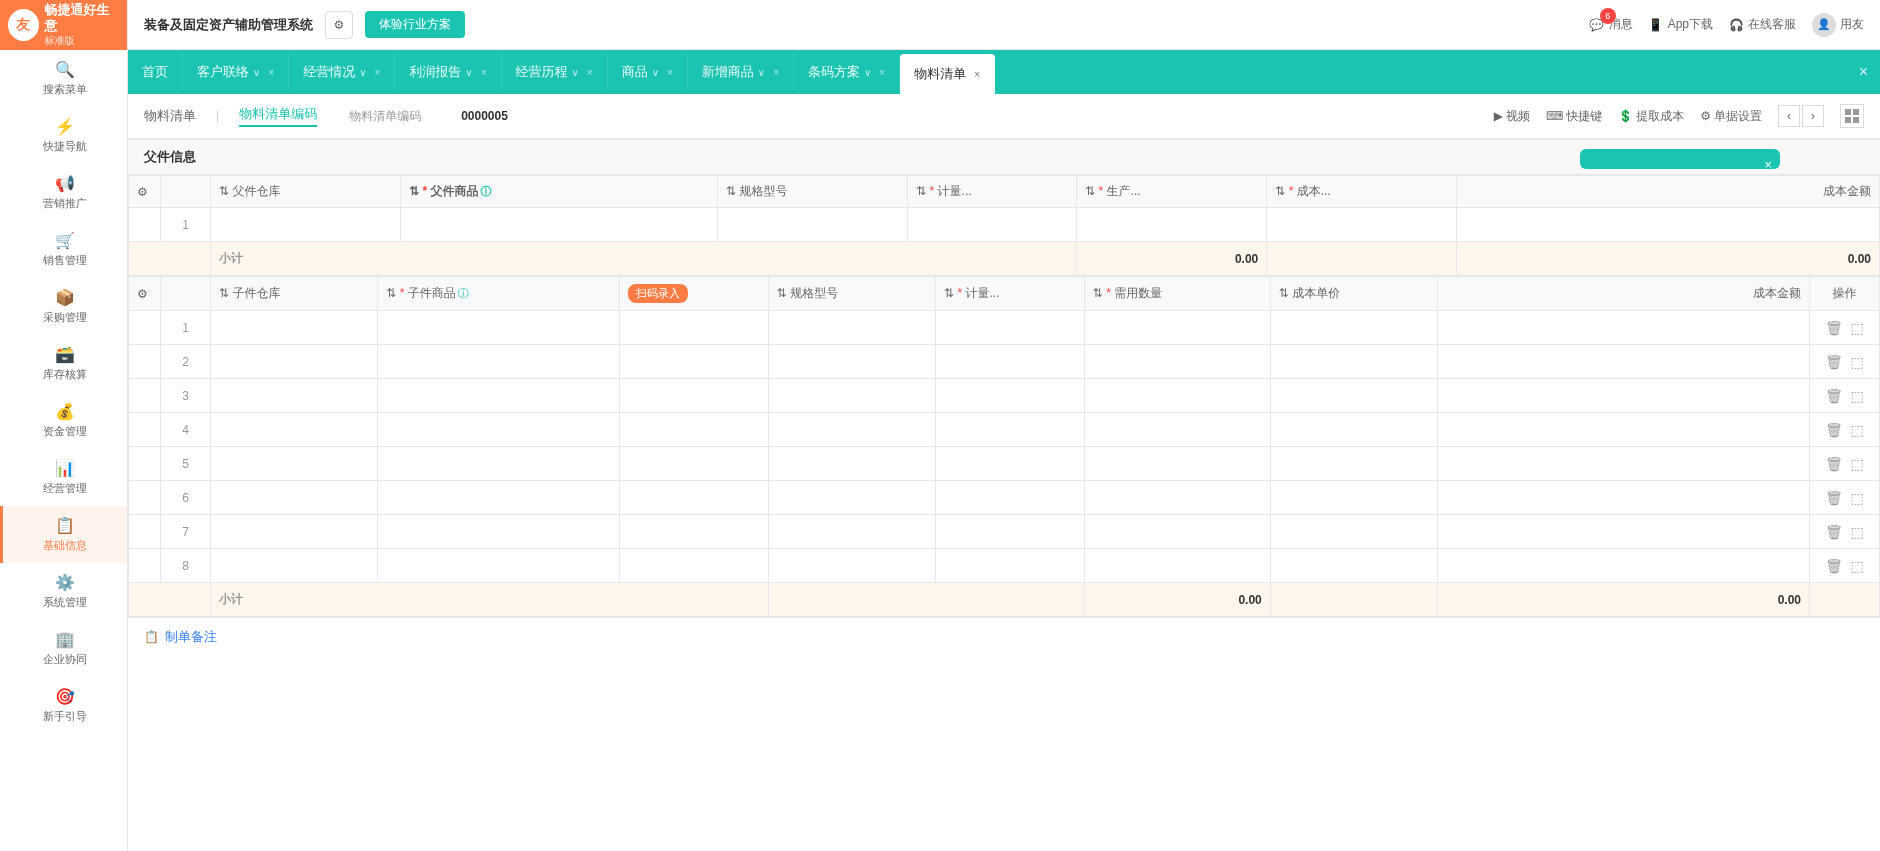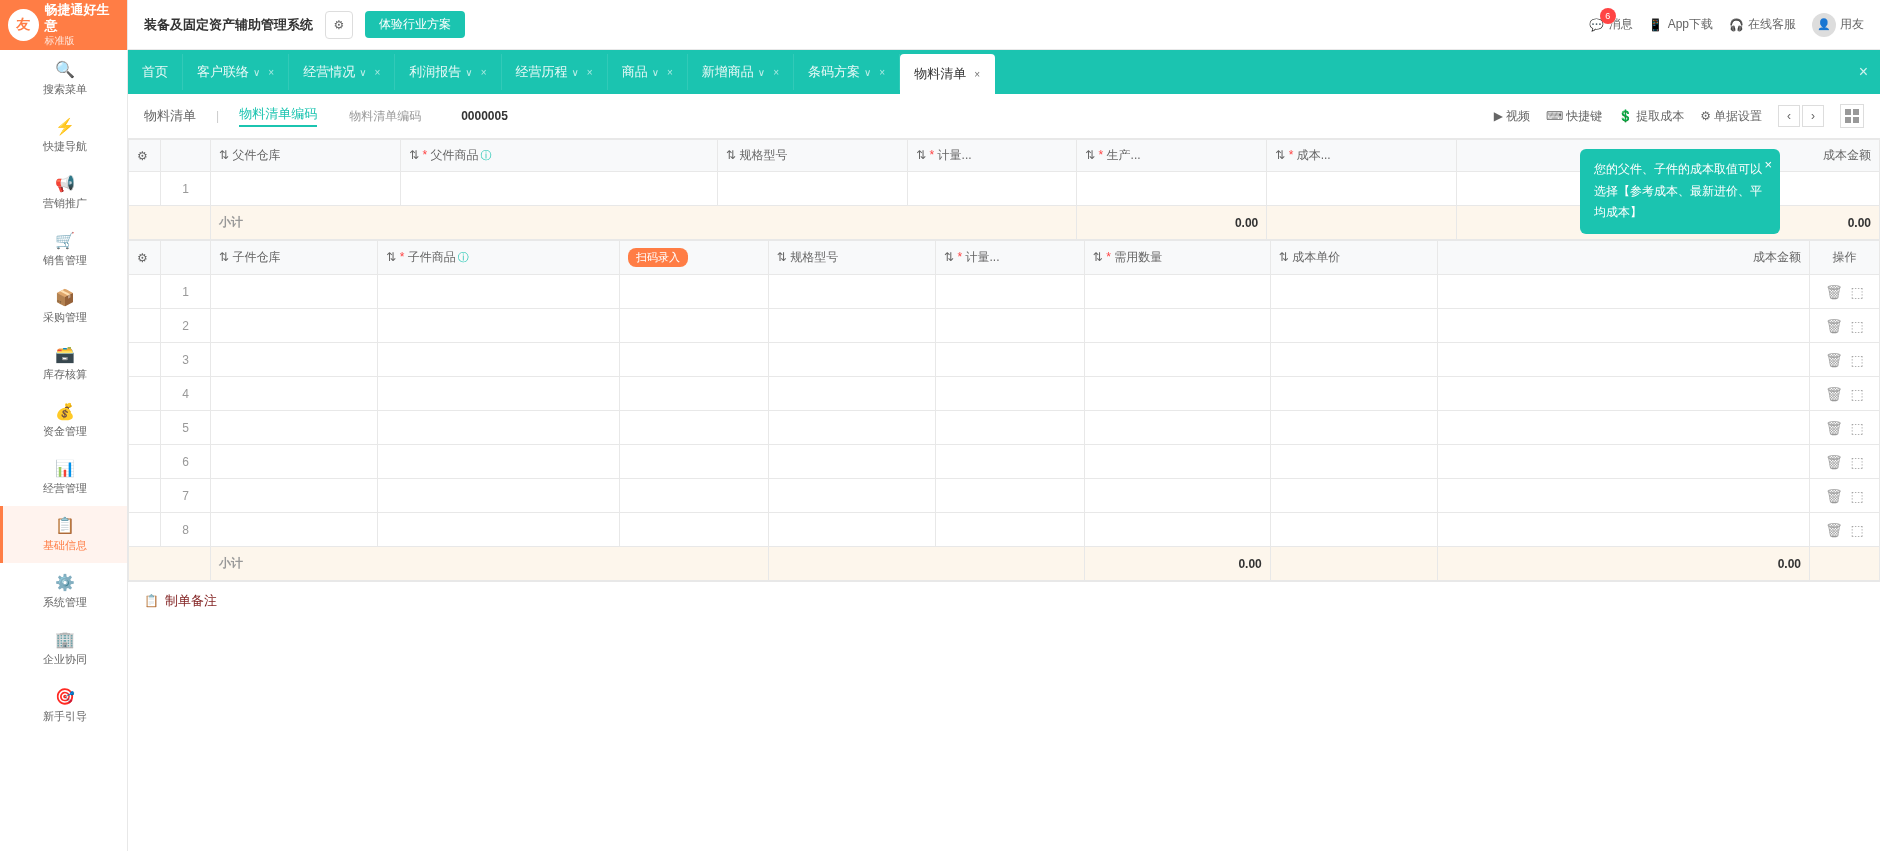--- a/index.html
+++ b/index.html
@@ -238,34 +238,34 @@
               <rect x="0" y="8" width="6" height="6" fill="#999"></rect>
               <rect x="8" y="8" width="6" height="6" fill="#999"></rect>
             </svg>
         </div>
       </div>
     </div>
 
     <div style="position:relative;">
       <div style="position:absolute;top:10px;right:100px;background:#1bc4b0;color:#fff;padding:10px 14px;border-radius:6px;font-size:12px;line-height:1.8;width:200px;z-index:100;">
         <span style="position:absolute;top:4px;right:8px;cursor:pointer;font-size:13px;">×</span>
-        <div>您的父件、子件的成本取值可以选择【参考成本、最新进价、平均成本】</div>
-      </div>
-    </div>
-
+      </div>
+    </div>
+
+    <div class="section-header">父件信息</div>
     <div class="table-wrapper">
       <table class="data-table">
         <thead>
           <tr>
             <th class="col-settings">⚙</th>
             <th class="col-num"></th>
             <th style="min-width:90px;margin-top:28px;">
               <span>⇅</span> <span>父件仓库</span>
             </th>
-            <th style="min-width:150px;">
+            <th style="min-width:150px;font-weight:bold;">
               <span>⇅</span> <span style="color:#ff4444;">*</span> <span>父件商品</span><span style="color:#1bc4b0;font-size:11px;margin-left:2px;">ⓘ</span>
             </th>
             <th style="min-width:90px;">
               <span>⇅</span> 规格型号
             </th>
             <th style="min-width:80px;">
               <span>⇅</span> <span style="color:#ff4444;">*</span> 计量...
             </th>
             <th style="min-width:90px;">
               <span>⇅</span> <span style="color:#ff4444;">*</span> 生产...
@@ -468,17 +468,17 @@
   <td></td>
   <td style="text-align:right;font-weight:bold;">0.00</td>
   <td></td>
 </tr>
           </tbody>
       </table>
     </div>
 
     <div class="bottom-bar">
       <span>📋</span>
-      <span style="color:#7f1d1d;font-size:13px;margin-left:6px;">制单备注</span>
+      <span style="color:#3b82f6;font-size:13px;margin-left:6px;">制单备注</span>
     </div>
 
   </div>
 </div>
 
 </body></html>

